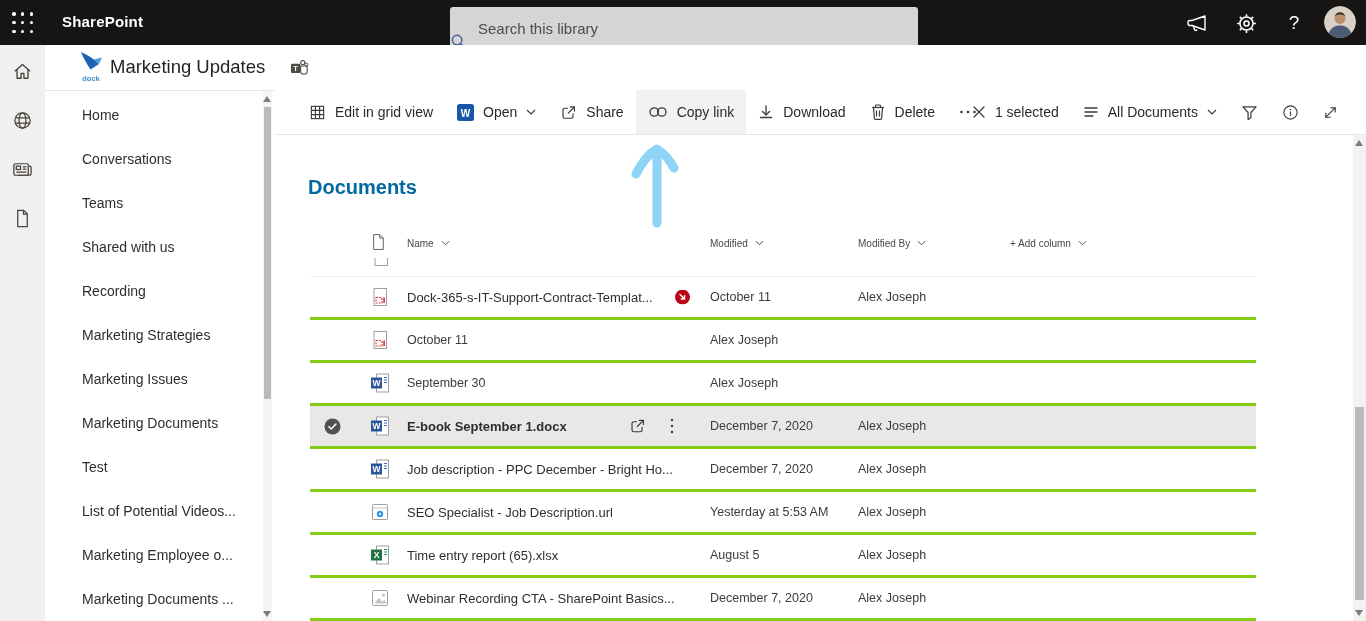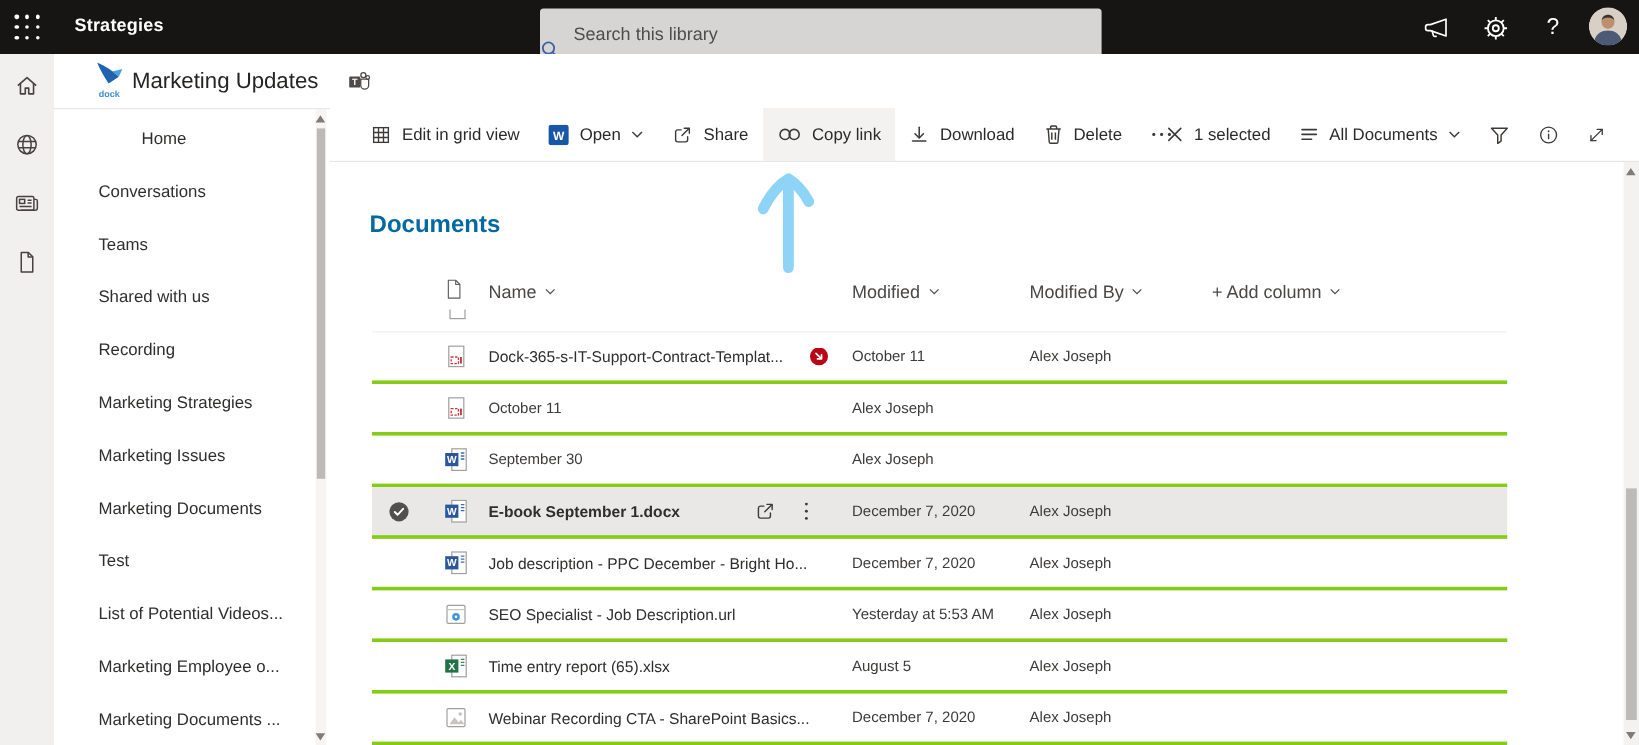--- a/index.html
+++ b/index.html
@@ -49,21 +49,21 @@
   .tb-btn.highlight { background:#f3f2f1; }
   .toolbar-right { position:absolute; right:16px; top:0; height:44px; display:flex; align-items:stretch; }
 
   
   .content { position:absolute; left:275px; top:135px; width:1078px; height:486px; background:#fff; }
   .doc-title { position:absolute; left:33px; top:41px; font-size:20px; font-weight:700; color:#0369a1; }
   .annotation-arrow { position:absolute; left:353px; top:4px; }
 
   .table-header { position:absolute; left:35px; top:93px; width:946px; height:30px; display:grid;
                   grid-template-columns:45px 52px 303px 148px 152px 1fr; align-items:center;
-                  font-size:15px; color:#4a4846; }
+                  font-size:10px; color:#4a4846; }
   .col-head { display:flex; align-items:center; gap:7px; cursor:pointer; white-space:nowrap; }
   .table-header .icon-cell { padding-left:16px; }
 
   .rows { position:absolute; left:35px; top:123px; width:946px; }
   .partial-row { height:19px; border-bottom:1px solid #f1efed; position:relative; overflow:hidden; }
   .partial-row .clip-icon { position:absolute; left:61px; top:-11px; }
   .row { height:43px; display:grid; grid-template-columns:45px 52px 303px 148px 152px 1fr;
          align-items:center; border-bottom:3px solid #84cc16; cursor:pointer; }
   .row.selected { background:#eae8e6; }
   .cell-check { display:flex; justify-content:center; }
@@ -91,21 +91,21 @@
       <span></span>
         <span></span>
         <span></span>
         <span></span>
         <span></span>
         <span></span>
         <span></span>
         <span></span>
         <span></span>
     </div>
-    <div class="suite-title">Strategies</div>
+    <div class="suite-title">SharePoint</div>
 
     <div class="search-box">
       <span style="display:flex;">
         <svg width="17" height="17" viewBox="0 0 18 18">
             <circle cx="7.5" cy="7.5" r="5" fill="none" stroke="#41619e" stroke-width="1.6"></circle>
             <line x1="11.4" y1="11.4" x2="16" y2="16" stroke="#41619e" stroke-width="1.6" stroke-linecap="round"></line>
           </svg>
       </span>
       <input type="text" placeholder="Search this library" style="">
     </div>
@@ -180,21 +180,21 @@
           <circle cx="12.8" cy="4.6" r="2.1" fill="none" stroke="#4e4b48" stroke-width="1.1"></circle>
           <circle cx="16.4" cy="6.6" r="1.5" fill="none" stroke="#4e4b48" stroke-width="1"></circle>
           <path d="M10.6 8h6.6v5a3.3 3.3 0 0 1-6.6 0z" fill="none" stroke="#4e4b48" stroke-width="1.1"></path>
           <rect x="1" y="5.8" width="9.2" height="9.2" rx="1" fill="#4e4b48"></rect>
           <text x="5.6" y="12.9" font-size="7.5" fill="#fff" text-anchor="middle" font-weight="bold">T</text>
         </svg>
     </div>
   </div>
 
   <div class="nav">
-    <div class="nav-item" style="top:16px;margin-left:36px;">Home</div>
+    <div class="nav-item" style="top:16px;">Home</div>
     <div class="nav-item" style="top:60px;">Conversations</div>
     <div class="nav-item" style="top:104px;">Teams</div>
     <div class="nav-item" style="top:148px;">Shared with us</div>
     <div class="nav-item" style="top:192px;">Recording</div>
     <div class="nav-item" style="top:236px;">Marketing Strategies</div>
     <div class="nav-item" style="top:280px;">Marketing Issues</div>
     <div class="nav-item" style="top:324px;">Marketing Documents</div>
     <div class="nav-item" style="top:368px;">Test</div>
     <div class="nav-item" style="top:412px;">List of Potential Videos...</div>
     <div class="nav-item" style="top:456px;">Marketing Employee o...</div>

